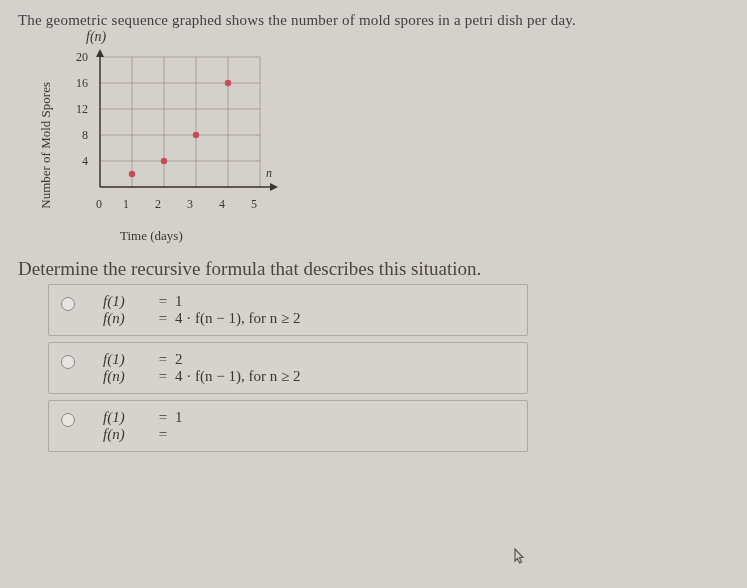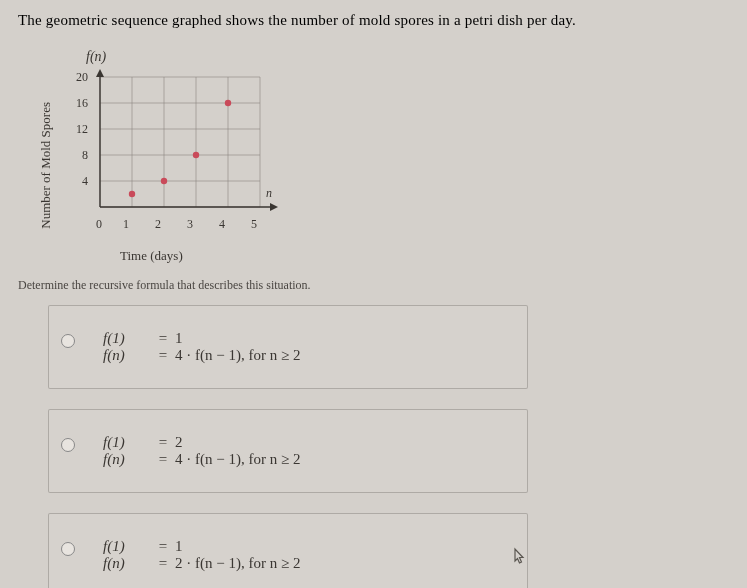--- a/index.html
+++ b/index.html
@@ -1,30 +1,30 @@
 <!DOCTYPE html>
 <html><head>
 <meta charset="utf-8">
 <style>
 * { box-sizing: border-box; margin: 0; padding: 0; }
 body { font-family: Georgia, 'Times New Roman', serif; background: #d4d0cb; width: 747px; height: 588px; padding: 12px 18px; color: #3a3632; position: relative; }
-.question-text { font-size: 15px; color: #000000; margin-bottom: 20px; letter-spacing: 0.2px; }
+.question-text { font-size: 15px; color: #404040; margin-bottom: 0; letter-spacing: 0.2px; }
 .chart-wrap { margin-left: 20px; }
 .fn-label { font-style: italic; font-size: 14px; margin-left: 48px; margin-bottom: 2px; color: #3a3632; }
 .chart-row { display: flex; align-items: center; }
 .ylabel { writing-mode: vertical-rl; transform: rotate(180deg); font-size: 13px; margin-right: 6px; color: #3a3632; }
 .chart-area { position: relative; }
 svg.chart { display: block; }
 .xticks { display: flex; margin-left: 36px; font-size: 12px; color: #3a3632; }
 .xticks span { width: 32px; text-align: center; }
 .xticks .zero { width: 14px; text-align: left; }
 .xlabel { font-size: 13px; margin-left: 60px; margin-top: 16px; color: #3a3632; }
-.prompt { font-size: 12px; color: #4a4642; margin-top: 14px; margin-bottom: 12px; }
+.prompt { font-size: 19px; color: #4a4642; margin-top: 14px; margin-bottom: 4px; }
 .options { margin-left: 30px; }
-.option-row { display: flex; align-items: flex-start; border: 1px solid rgba(100,95,90,0.35); border-radius: 2px; padding: 24px 12px; margin-bottom: 20px; background: rgba(255,255,255,0.05); max-width: 480px; }
+.option-row { display: flex; align-items: flex-start; border: 1px solid rgba(100,95,90,0.35); border-radius: 2px; padding: 8px 12px; margin-bottom: 6px; background: rgba(255,255,255,0.05); max-width: 480px; }
 .radio { width: 14px; height: 14px; border: 1.5px solid #888; border-radius: 50%; margin-top: 4px; flex: 0 0 14px; background: #e8e4df; }
 .formula-block { margin-left: 28px; font-size: 15px; font-family: Georgia, serif; }
 .formula-line { display: flex; align-items: baseline; }
 .fn { font-style: italic; width: 48px; }
 .eq { width: 24px; text-align: center; }
 .val { }
 .cursor-icon { position: absolute; right: 220px; bottom: 16px; font-size: 18px; color: #5a5650; }
 </style>
 </head>
 <body>
@@ -119,21 +119,20 @@
     <div class="radio"></div>
     <div class="formula-block">
       <div class="formula-line">
         <span class="fn">f(1)</span>
           <span class="eq">=</span>
           <span class="val">1</span>
       </div>
       <div class="formula-line">
         <span class="fn">f(n)</span>
           <span class="eq">=</span>
-          <span class="val">2 · f(n − 1), for n ≥ 2</span>
       </div>
     </div>
   </div>
 
 </div>
 
 <div class="cursor-icon">
   <svg width="18" height="20" viewBox="0 0 18 20">
       <path d="M6 2 L6 14 L8.5 11.5 L10.5 16 L12.5 15 L10.5 10.5 L14 10.5 Z" fill="none" stroke="#5a5650" stroke-width="1.2"></path>
     </svg>

